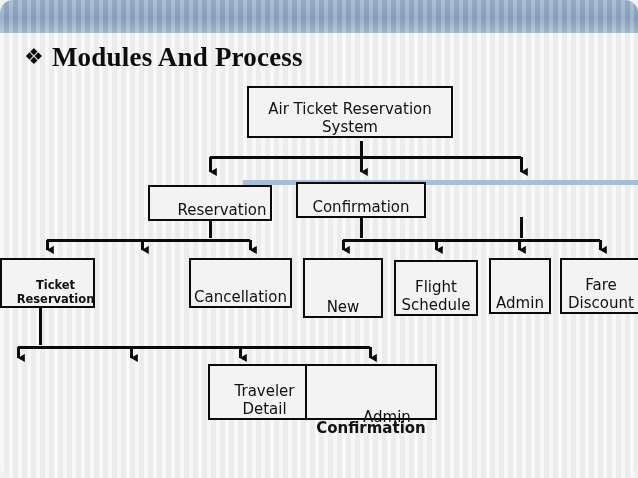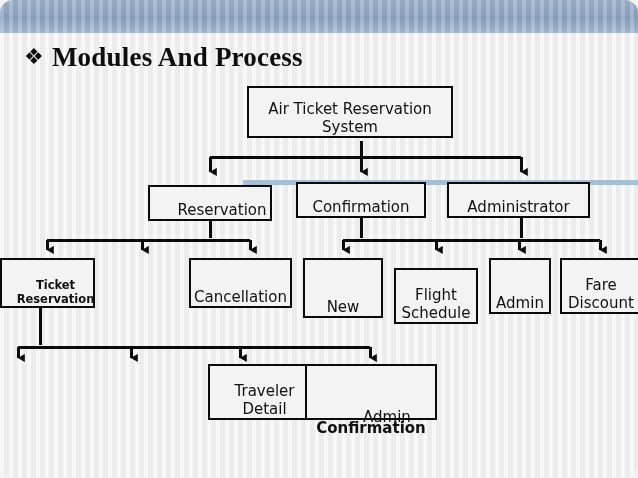--- a/index.html
+++ b/index.html
@@ -105,35 +105,32 @@
   <div class="node" style="left:247px;top:86px;width:206px;height:52px;">
     <span class="txt">Air Ticket Reservation System</span>
   </div>
 
   <div class="node" style="left:148px;top:185px;width:124px;height:36px;padding-left:24px;">
     <span class="txt">Reservation</span>
   </div>
   <div class="node" style="left:296px;top:182px;width:130px;height:36px;">
     <span class="txt">Confirmation</span>
   </div>
-  <div class="node" style="left:447px;top:182px;width:143px;height:36px;">
-    <span class="txt">Administrator</span>
-  </div>
 
   <div class="node small" style="left:0px;top:258px;width:95px;height:50px;padding-left:16px;">
     <span class="txt">Ticket Reservation</span>
   </div>
   <div class="node" style="left:189px;top:258px;width:103px;height:50px;">
     <span class="txt">Cancellation</span>
   </div>
 
   <div class="node" style="left:303px;top:258px;width:80px;height:60px;">
     <span class="txt">New</span>
   </div>
-  <div class="node" style="left:394px;top:268px;width:84px;height:56px;">
+  <div class="node" style="left:394px;top:260px;width:84px;height:56px;">
     <span class="txt">Flight Schedule</span>
   </div>
   <div class="node" style="left:489px;top:258px;width:62px;height:56px;">
     <span class="txt">Admin</span>
   </div>
   <div class="node" style="left:560px;top:258px;width:82px;height:56px;">
     <span class="txt">Fare Discount</span>
   </div>
 
   <div class="node" style="left:184px;top:364px;width:113px;height:56px;margin-left:24px;">

